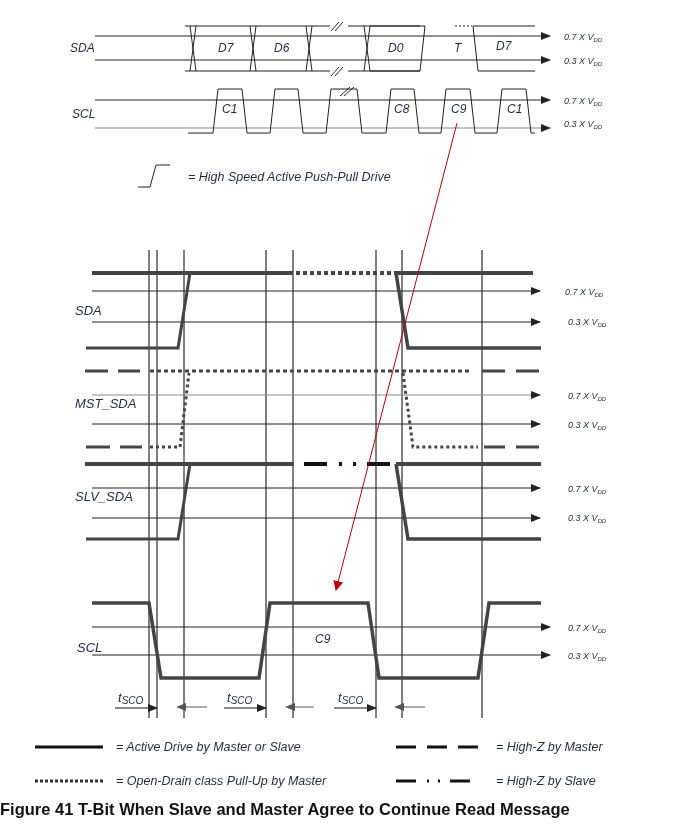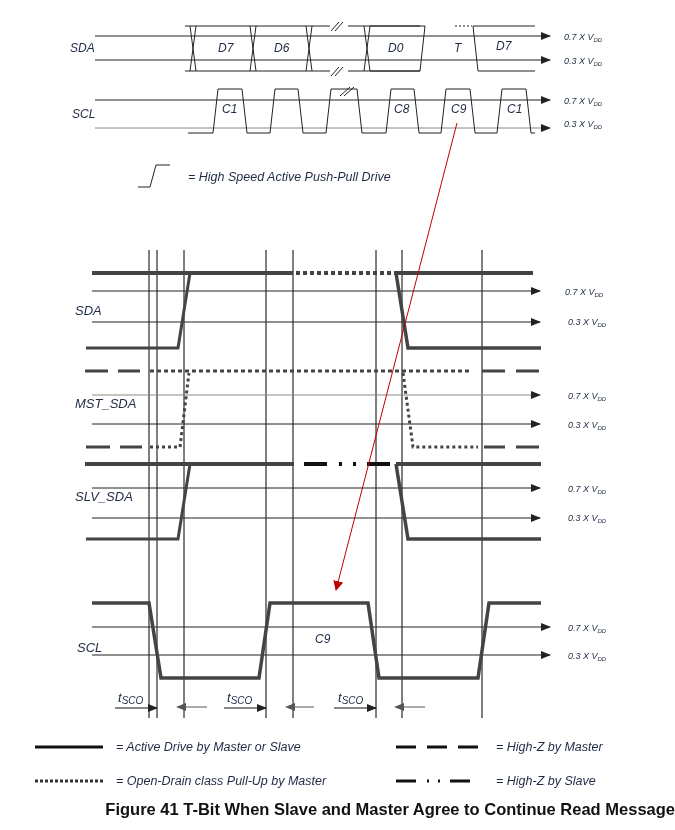--- a/index.html
+++ b/index.html
@@ -3,21 +3,21 @@
 <meta charset="utf-8">
 <style>
   html, body { margin: 0; padding: 0; background: #ffffff; }
   body { width: 675px; height: 830px; position: relative; overflow: hidden; font-family: "DejaVu Sans", sans-serif; }
   svg { position: absolute; left: 0; top: 0; }
   .lbl { font-family: "Liberation Sans", sans-serif; font-style: italic; fill: #1f2a44; }
   .lbl-sm { font-size: 9px; }
   .lbl-md { font-size: 12px; }
   .lbl-sig { font-size: 13px; }
   .legend-text { font-family: "Liberation Sans", sans-serif; font-style: italic; font-size: 12.5px; fill: #1f2a44; }
-  .caption { position: absolute; left: 0; width: 675px; top: 800px; text-align: right; font-family: "Liberation Sans", sans-serif; font-weight: bold; font-size: 16.5px; color: #111; }
+  .caption { position: absolute; left: 0; width: 675px; top: 800px; text-align: left; font-family: "Liberation Sans", sans-serif; font-weight: bold; font-size: 16.5px; color: #111; }
 </style>
 </head>
 <body>
 
 <svg width="675" height="830" viewBox="0 0 675 830">
   <defs>
     <marker id="arrowBlk" markerWidth="10" markerHeight="8" refX="9" refY="4" orient="auto" markerUnits="userSpaceOnUse">
       <path d="M0,0 L10,4 L0,8 Z" fill="#222"></path>
     </marker>
     <marker id="arrowGrey" markerWidth="10" markerHeight="8" refX="1" refY="4" orient="auto-start-reverse" markerUnits="userSpaceOnUse">

